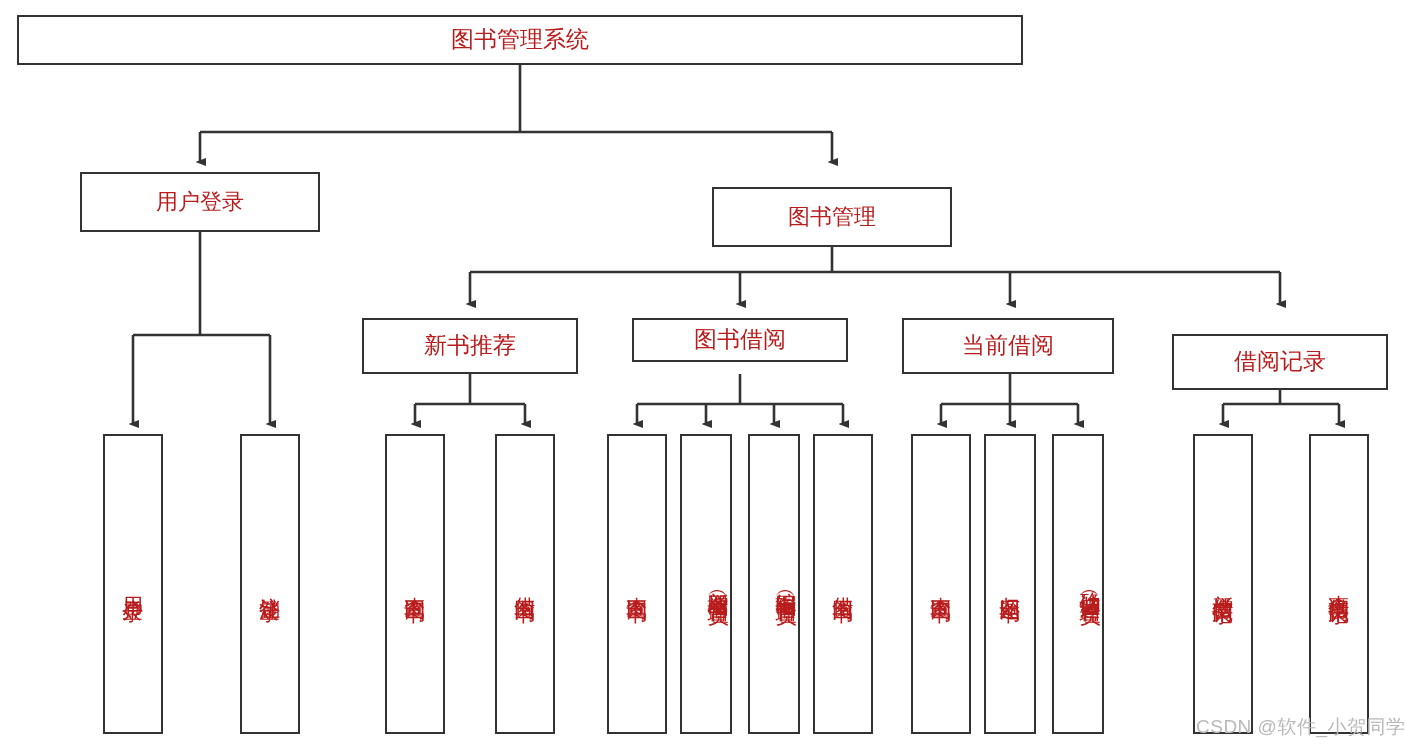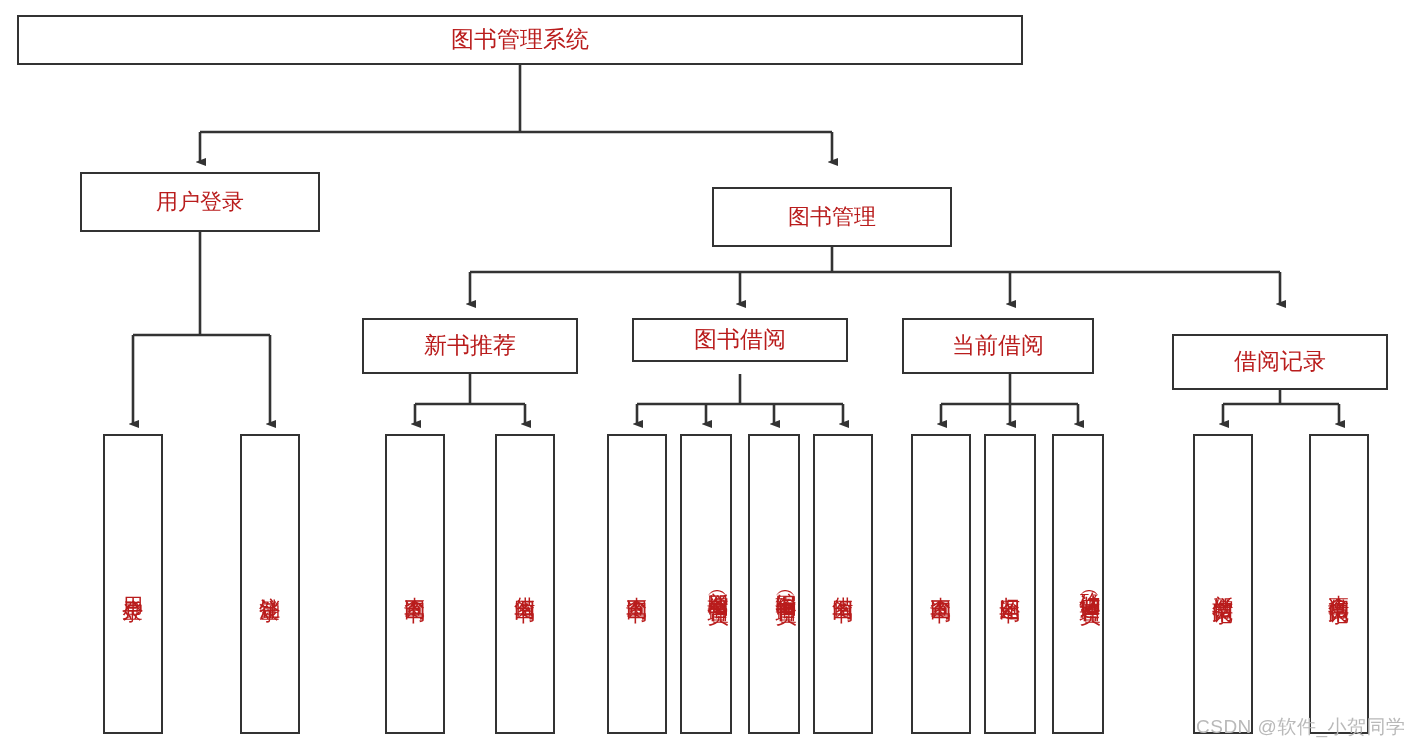--- a/index.html
+++ b/index.html
@@ -131,21 +131,21 @@
   <div class="node level2" style="left:712px; top:187px; width:240px; height:60px;">
     <span class="node-label">图书管理</span>
   </div>
 
   <div class="node level3" style="left:362px; top:318px; width:216px; height:56px;">
     <span class="node-label">新书推荐</span>
   </div>
   <div class="node level3" style="left:632px; top:318px; width:216px; height:44px;">
     <span class="node-label">图书借阅</span>
   </div>
-  <div class="node level3" style="left:902px; top:318px; width:192px; height:56px;">
+  <div class="node level3" style="left:902px; top:318px; width:212px; height:56px;">
     <span class="node-label">当前借阅</span>
   </div>
   <div class="node level3" style="left:1172px; top:318px; width:216px; height:56px;margin-top:16px;">
     <span class="node-label">借阅记录</span>
   </div>
 
   <div class="node leaf" style="left:103px; top:434px; width:60px; height:300px;">
     <span class="node-label">用户登录</span>
   </div>
   <div class="node leaf" style="left:240px; top:434px; width:60px; height:300px;">

